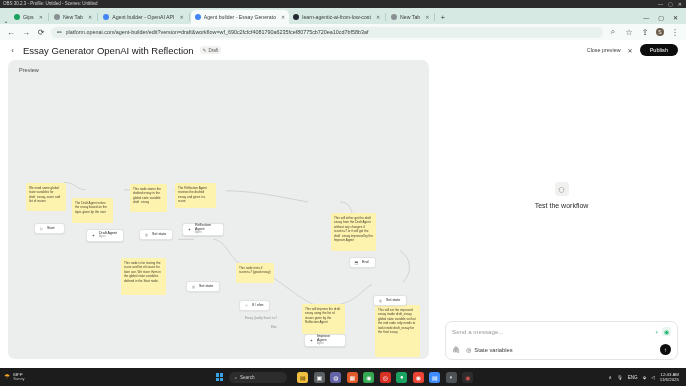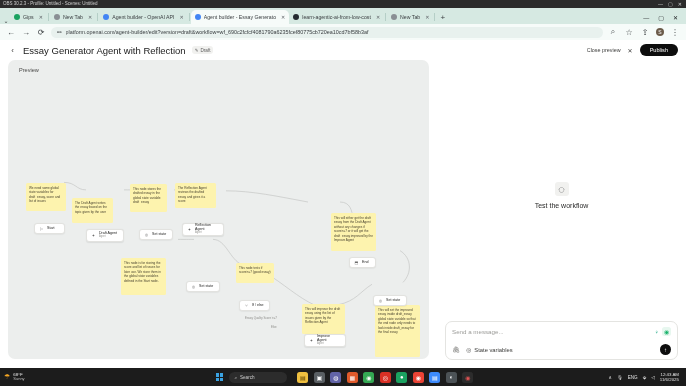--- a/index.html
+++ b/index.html
@@ -292,21 +292,21 @@
         <span class="avatar-dot">S</span>
         <span class="tb-icon">⋮</span>
       </div>
     </div>
   </div>
 
   <div class="app">
 
     <div class="app-header">
       <span class="back-chevron">‹</span>
-      <span class="app-title">Essay Generator Agent with Reflection</span>
+      <span class="app-title">Essay Generator OpenAI with Reflection</span>
       <span class="draft-badge">
         <span>✎</span>
         <span>Draft</span>
       </span>
       <div class="hdr-right">
         <span class="close-preview">Close preview</span>
         <span class="close-x">✕</span>
         <button class="publish-btn">Publish</button>
       </div>
     </div>

